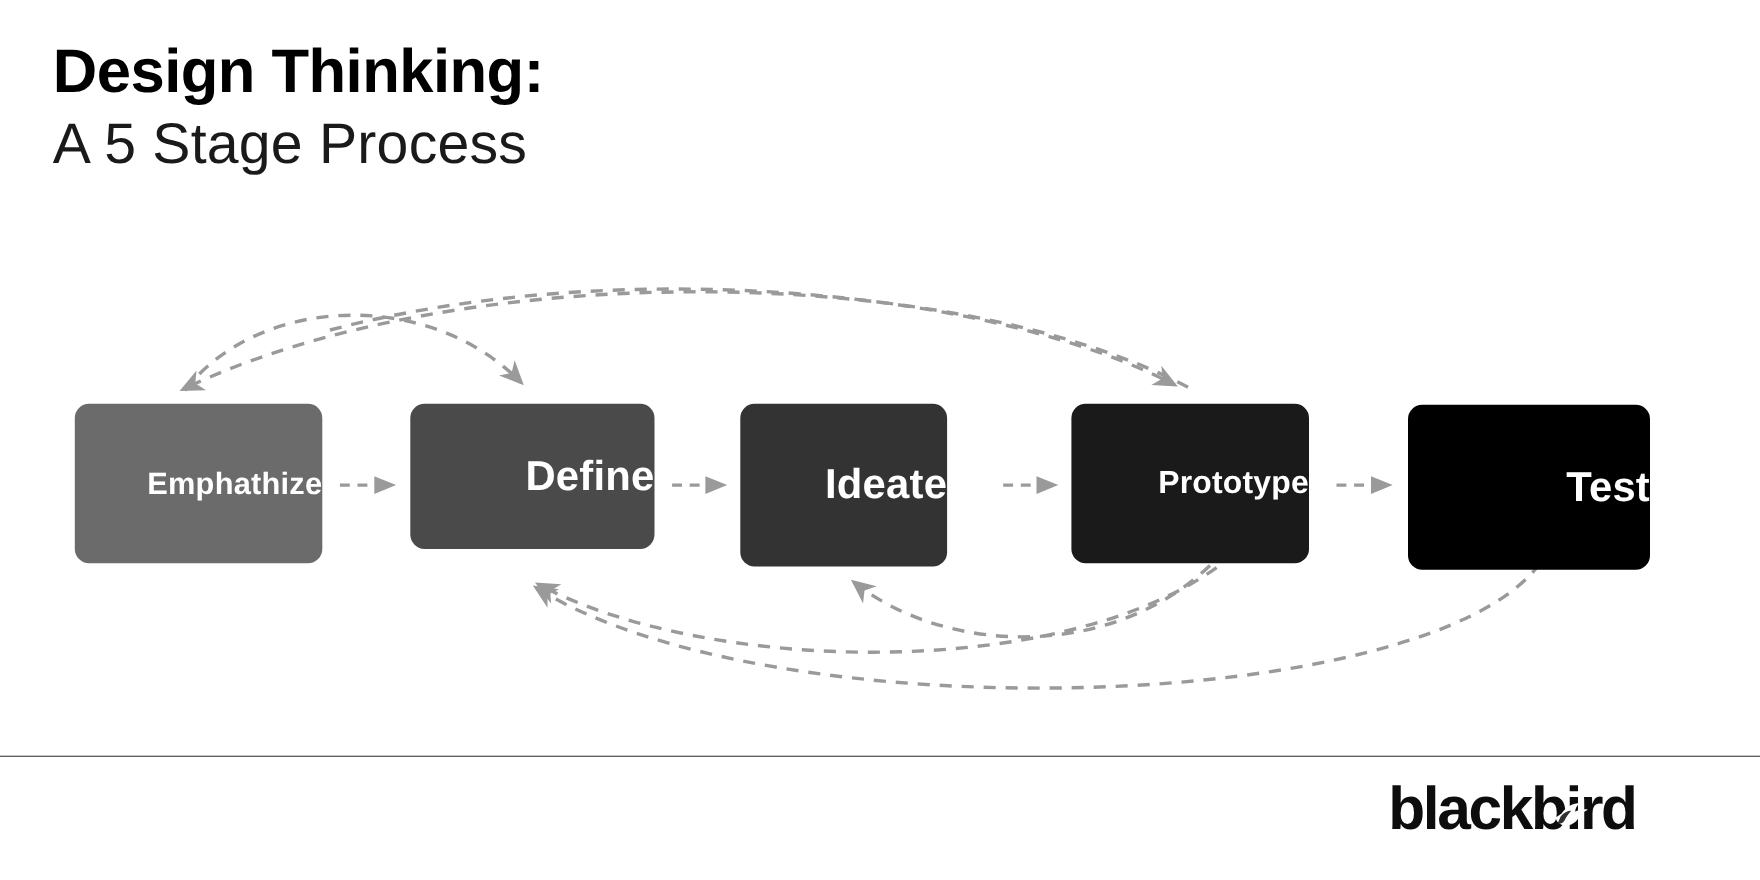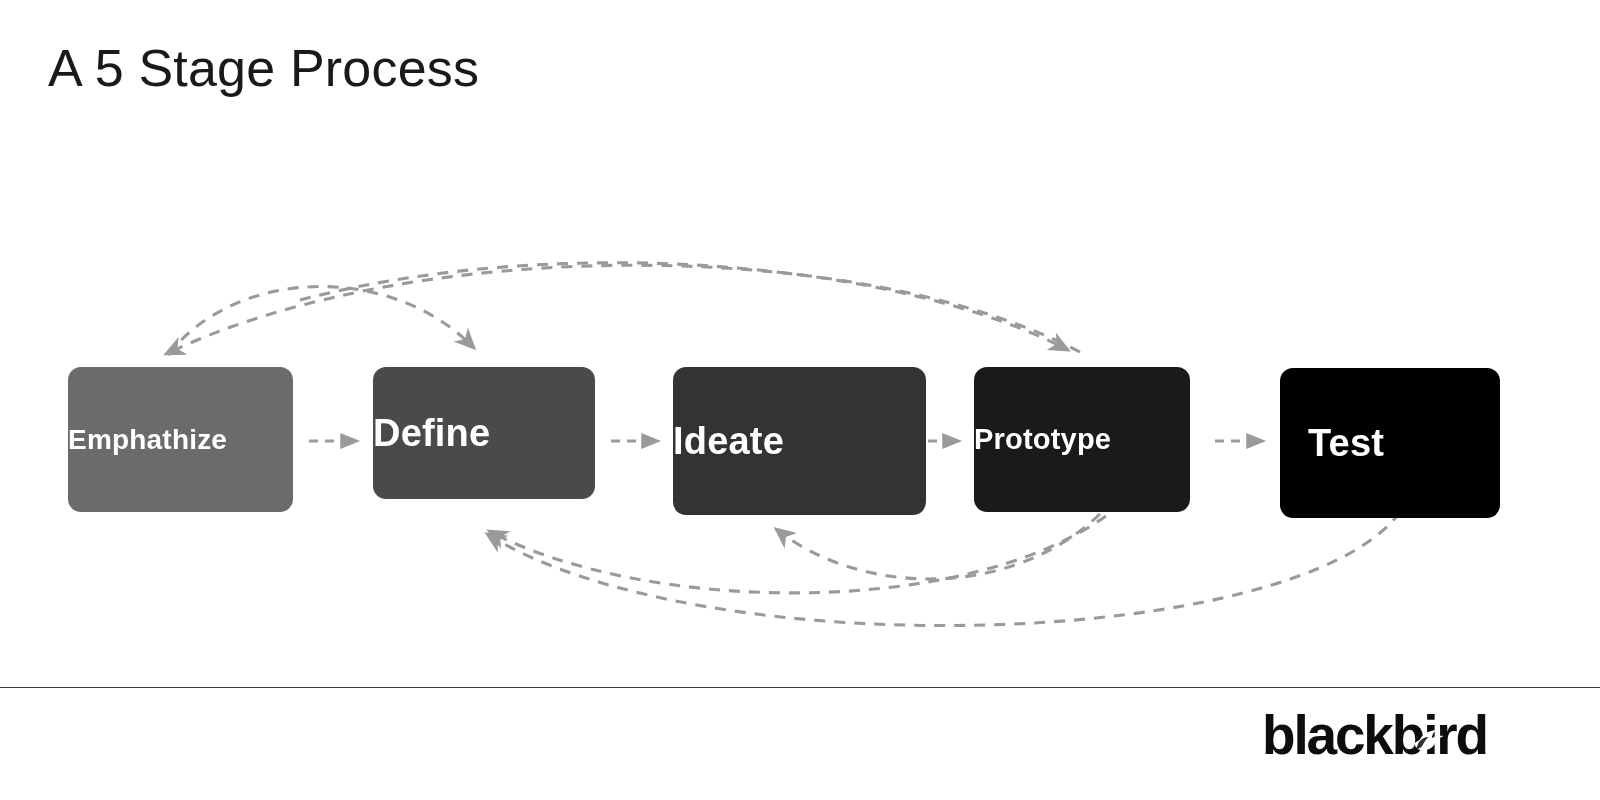--- a/index.html
+++ b/index.html
@@ -56,40 +56,40 @@
     top: 0;
     width: 1600px;
     height: 700px;
   }
 
   .stage-box {
     position: absolute;
     border-radius: 13px;
     display: flex;
     align-items: center;
-    justify-content: flex-start;
+    justify-content: flex-end;
     box-sizing: border-box;
     color: #ffffff;
   }
   .stage-label {
     color: #ffffff;
     font-weight: bold;
     letter-spacing: 0.2px;
     text-align: center;
     line-height: 1;
   }
 
   
   #stage-0 { left: 68px;   top: 367px; width: 225px; height: 145px; background: #6b6b6b; }
   #stage-0 .stage-label { font-size: 28px; }
 
   #stage-1 { left: 373px;  top: 367px; width: 222px; height: 132px; background: #4a4a4a; }
   #stage-1 .stage-label { font-size: 38px; }
 
-  #stage-2 { left: 673px;  top: 367px; width: 253px; height: 148px; background: #333333; }
+  #stage-2 { left: 673px;  top: 367px; width: 188px; height: 148px; background: #333333; }
   #stage-2 .stage-label { font-size: 38px; }
 
   #stage-3 { left: 974px;  top: 367px; width: 216px; height: 145px; background: #1a1a1a; }
   #stage-3 .stage-label { font-size: 29px; }
 
   #stage-4 { left: 1280px; top: 368px; width: 220px; height: 150px; background: #000000; }
   #stage-4 .stage-label { font-size: 38px; margin-left: 28px; }
 
   
   #footer-rule {
@@ -104,20 +104,21 @@
     position: absolute;
     right: 72px;
     top: 706px;
     height: 62px;
   }
 </style>
 </head>
 <body>
 
 <div id="title-block">
+  <div id="title-main">Design Thinking:</div>
   <div id="title-sub">A 5 Stage Process</div>
 </div>
 
 <svg id="diagram" viewBox="0 0 1600 700" xmlns="http://www.w3.org/2000/svg">
   <defs>
     <marker id="head-solid" markerWidth="7" markerHeight="7" refX="5.4" refY="3" orient="auto">
       <path d="M0,0.4 L6.4,3 L0,5.6 Z" fill="#9a9a9a"></path>
     </marker>
     <marker id="head-v" markerWidth="9" markerHeight="9" refX="6.4" refY="3.6" orient="auto">
       <path d="M0.3,0.4 L7.4,3.6 L0.3,6.8 L2.3,3.6 Z" fill="#9a9a9a"></path>

